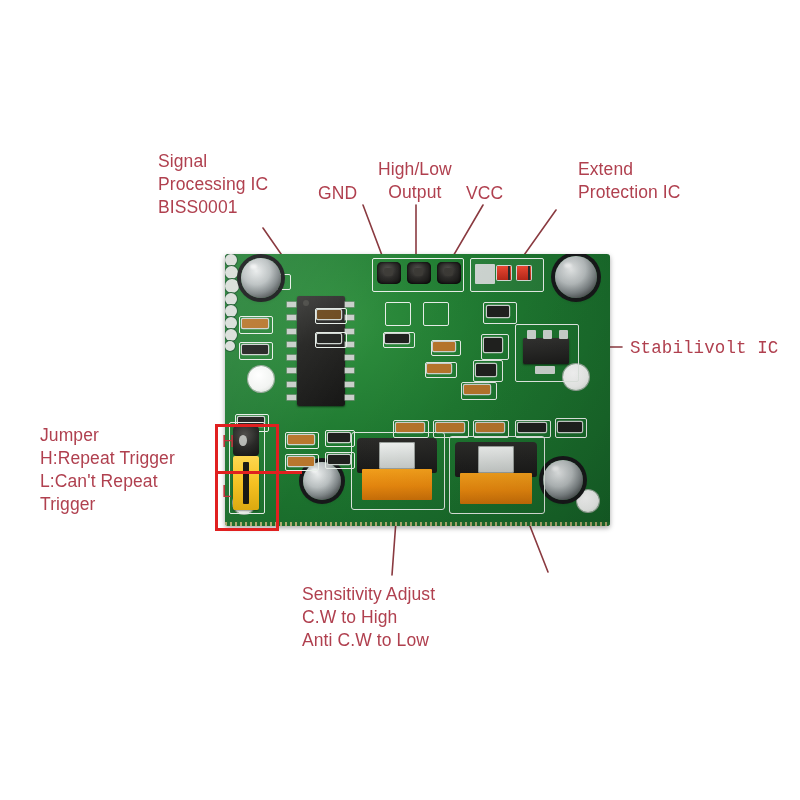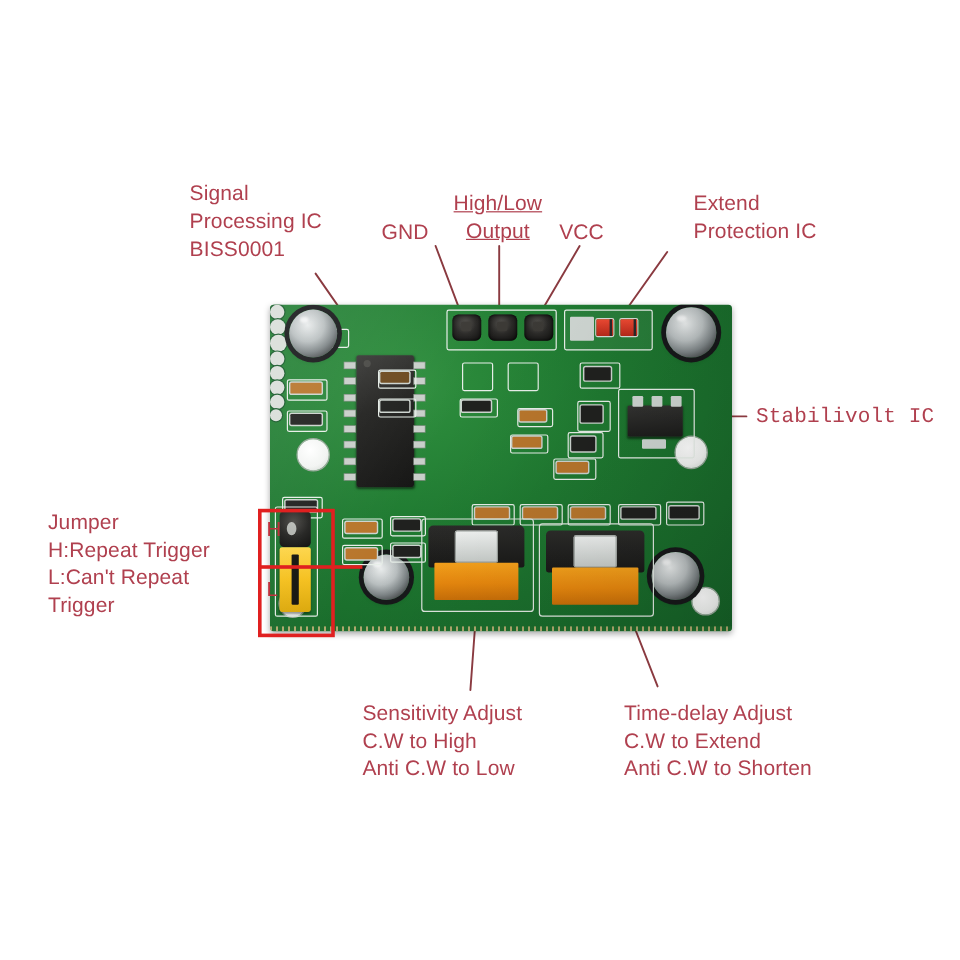--- a/index.html
+++ b/index.html
@@ -190,42 +190,39 @@
       <path d="M548 572 L508 470"></path>
     </g>
   </svg>
 
   <div class="ann" style="left:158px;top:150px;">Signal
 Processing IC
 BISS0001</div>
 
   <div class="ann" style="left:318px;top:182px;text-align:right;">GND</div>
 
-  <div class="ann center" style="left:378px;top:158px;text-decoration:underline;">High/Low
+  <div class="ann center" style="left:378px;top:158px;">High/Low
 Output</div>
 
   <div class="ann" style="left:466px;top:182px;">VCC</div>
 
   <div class="ann" style="left:578px;top:158px;">Extend
 Protection IC</div>
 
   <div class="ann" style="left:630px;top:337px;font-family:Liberation Mono, monospace;">Stabilivolt IC</div>
 
   <div class="ann" style="left:302px;top:583px;">Sensitivity Adjust
 C.W to High
 Anti C.W to Low</div>
 
   <div class="ann" style="left:40px;top:424px;">Jumper
 H:Repeat Trigger
 L:Can't Repeat
 Trigger</div>
 
-  <div class="ann" style="left:520px;top:583px;">Time-delay Adjust
-C.W to Extend
-Anti C.W to Shorten</div>
 
   <div id="board">
     <div class="pcb">
 
       <div class="part silk" style="left:30px;top:20px;width:34px;height:14px;"></div>
       <div class="part smd-blk" style="left:36px;top:23px;width:14px;height:8px;"></div>
 
       <div class="hole" style="left:-6px;top:-4px;width:0;height:0;"></div>
       <div class="hole" style="left:23px;top:112px;width:26px;height:26px;"></div>
       <div class="hole" style="left:338px;top:110px;width:26px;height:26px;"></div>

